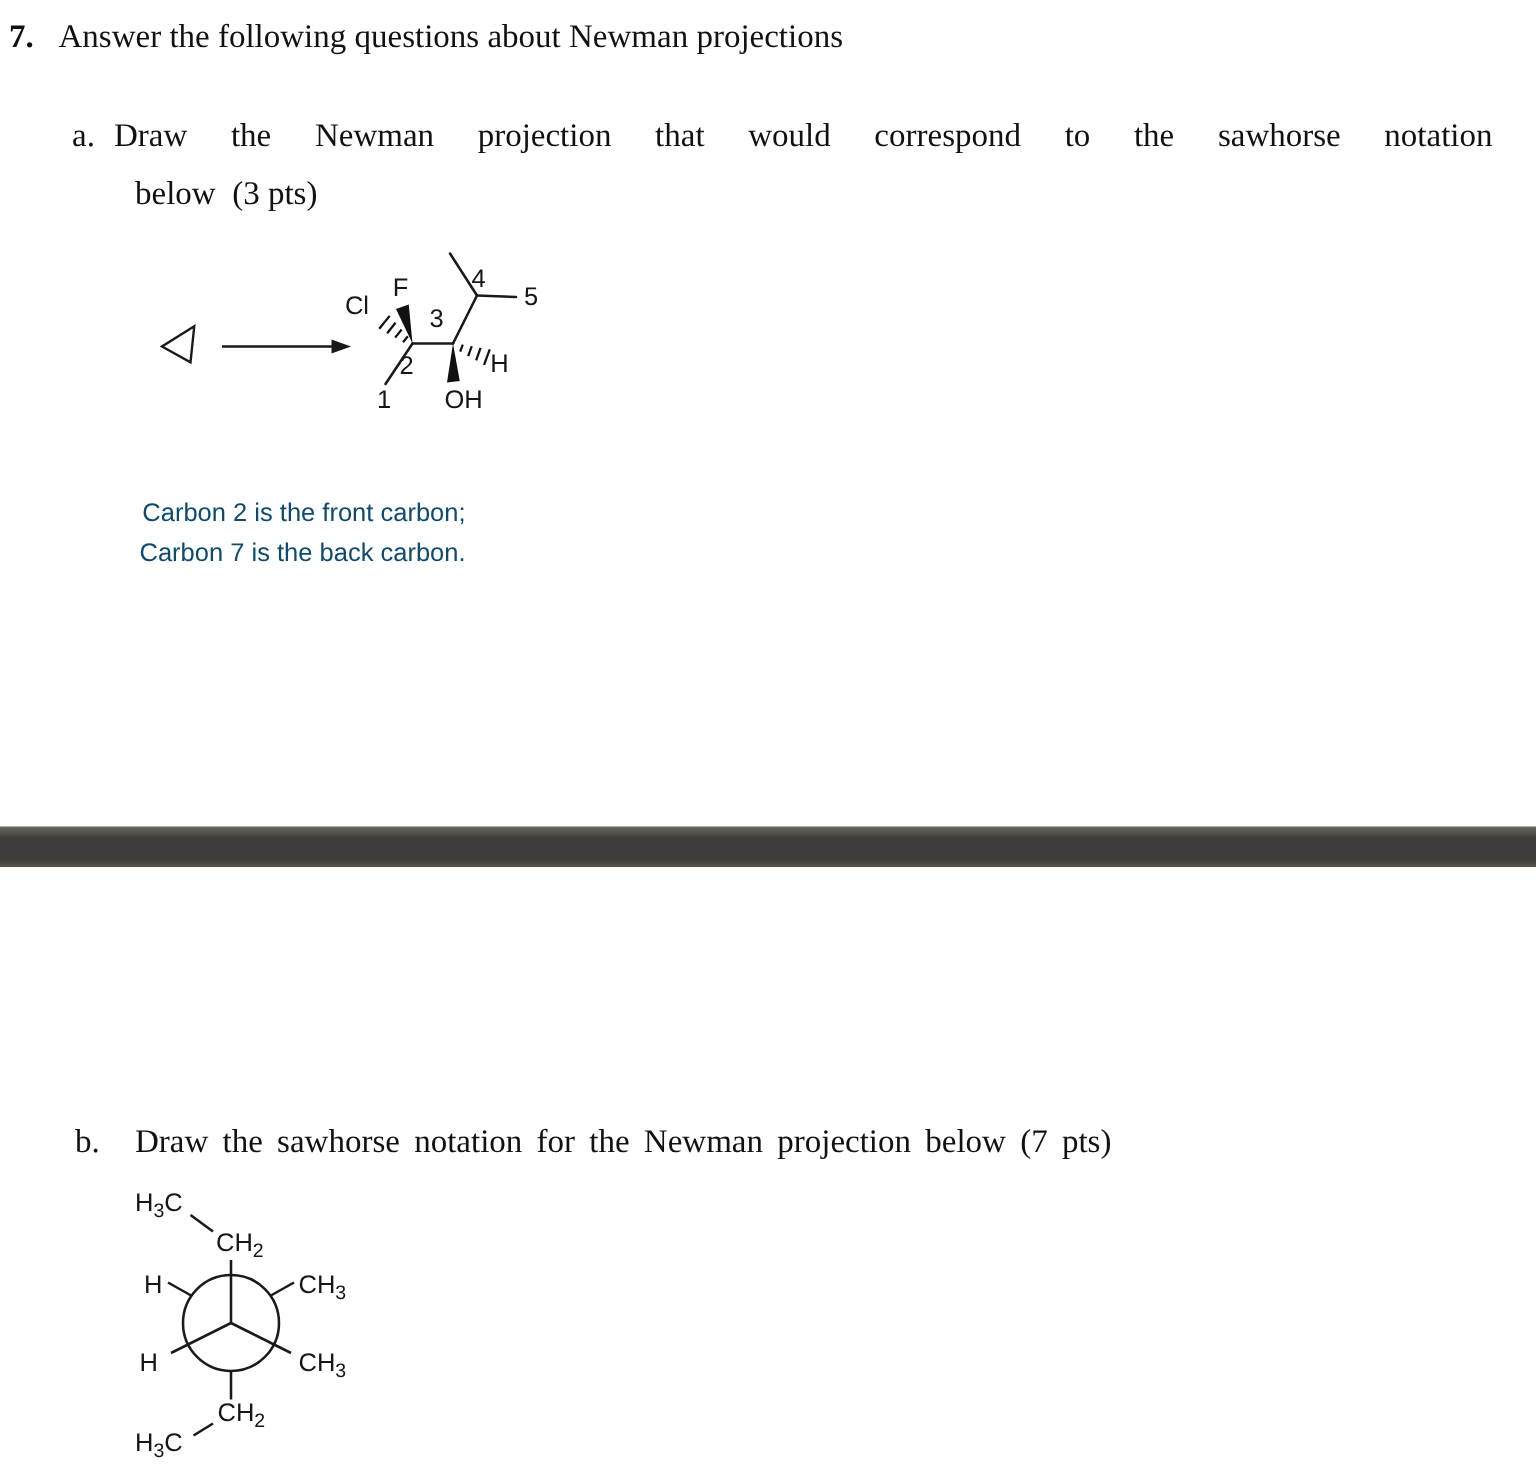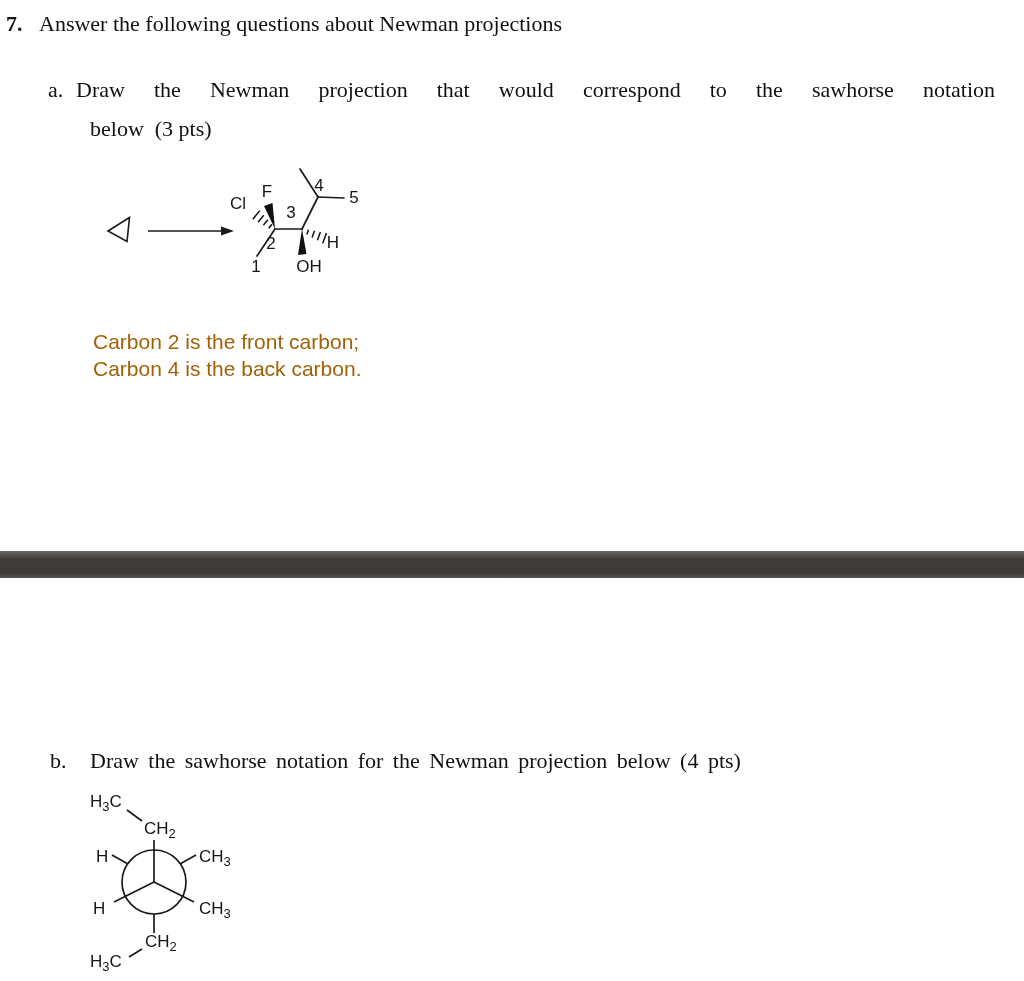--- a/index.html
+++ b/index.html
@@ -24,21 +24,21 @@
 
   .chem-label text {
     font-family:"Liberation Sans", sans-serif;
     font-size:17px; fill:#161616;
   }
   .chem-label .sub { font-size:13px; }
 
   .notes {
     position:absolute; left:93px; top:328px;
     font-family:"Liberation Sans", sans-serif;
-    font-size:21px; line-height:27px; color:#a16207;
+    font-size:17px; line-height:27px; color:#0c4a6e;text-align:right;
   }
 
   .separator {
     position:absolute; left:0; top:551px; width:1024px; height:27px;
     background:linear-gradient(180deg,#6b6864 0%, #3e3b38 30%, #3e3b38 80%, #55524e 100%);
   }
 
   .part-b { position:absolute; left:50px; top:747px; font-size:22px; line-height:28px; }
   .part-b .part-label { position:absolute; left:0; top:0; }
   .b-text { margin-left:40px; word-spacing:4px; white-space:nowrap; }
@@ -96,28 +96,28 @@
       <text x="259" y="45">5</text>
       <text x="176" y="91">2</text>
       <text x="238" y="90">H</text>
       <text x="161" y="114">1</text>
       <text x="214" y="114">OH</text>
     </g>
   </svg>
 
   <div class="notes">
     <div>Carbon 2 is the front carbon;</div>
-    <div>Carbon 4 is the back carbon.</div>
+    <div>Carbon 7 is the back carbon.</div>
   </div>
 
   <div class="separator" style="background: linear-gradient(rgb(107, 104, 100) 0%, rgb(62, 59, 56) 30%, rgb(62, 59, 56) 80%, rgb(85, 82, 78) 100%);"></div>
 
   <div class="part-b">
     <span class="part-label">b.</span>
-    <div class="b-text">Draw the sawhorse notation for the Newman projection below (4 pts)</div>
+    <div class="b-text">Draw the sawhorse notation for the Newman projection below (7 pts)</div>
   </div>
 
   <svg class="newman-svg" width="175" height="190" viewBox="0 0 175 190">
     <g stroke="#1a1a1a" stroke-width="1.7" fill="none">
       <circle cx="72" cy="92" r="32"></circle>
       <line x1="72" y1="92" x2="72" y2="50"></line>
       <line x1="72" y1="92" x2="32" y2="112"></line>
       <line x1="72" y1="92" x2="112" y2="112"></line>
       <line x1="46" y1="74" x2="30" y2="65"></line>
       <line x1="98" y1="74" x2="114" y2="65"></line>

